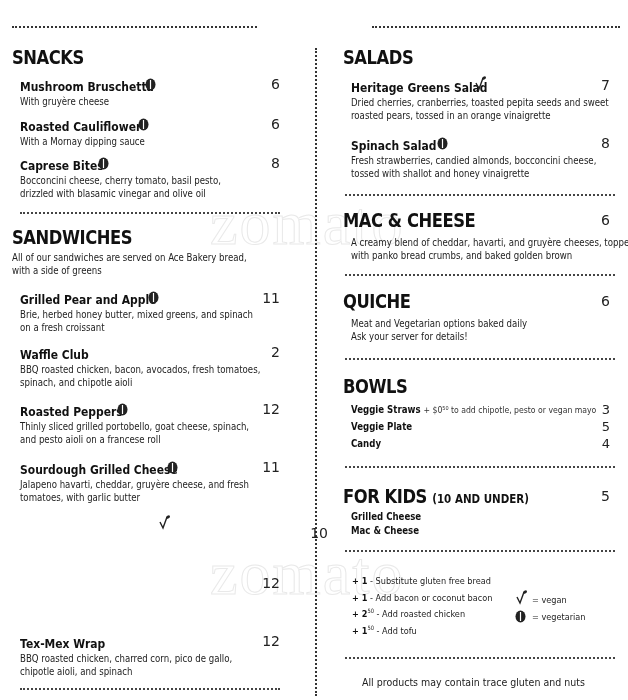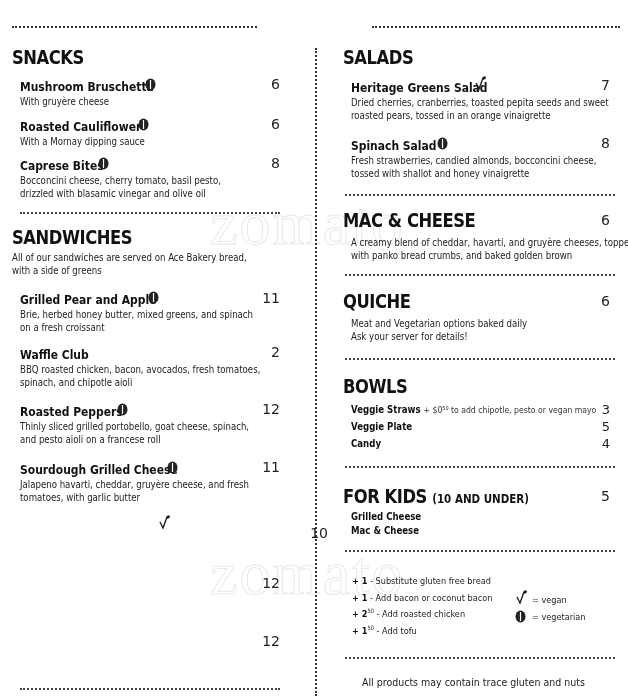--- a/index.html
+++ b/index.html
@@ -176,20 +176,25 @@
   <div class="item-price" style="left:256px; top:459px;">11</div>
 
   <svg class="diet-icon" style="left:158px; top:514px;" width="13" height="16" viewBox="0 0 13 16">
       <path d="M2 8 L5 14 L9 3" fill="none" stroke="#222" stroke-width="1.4"></path>
       <ellipse cx="10" cy="3" rx="2.2" ry="1.4" fill="#222" transform="rotate(-30 10 3)"></ellipse>
     </svg>
   <div class="item-price" style="left:256px; top:525px;margin-left:48px;">10</div>
 
   <div class="item-price" style="left:256px; top:575px;">12</div>
 
+  <div class="item" style="left:20px; top:634px;">
+    <span class="item-name">Tex-Mex Wrap</span>
+    <div class="item-desc">BBQ roasted chicken, charred corn, pico de gallo,</div>
+    <div class="item-desc">chipotle aioli, and spinach</div>
+  </div>
   <div class="item-price" style="left:256px; top:633px;">12</div>
 
   <div class="hdots" style="left:20px; top:688px; width:260px;"></div>
 
   <div class="sec-title" style="left:343px; top:46px;">SALADS</div>
 
   <div class="item" style="left:351px; top:78px;">
     <span class="item-name">Heritage Greens Salad</span>
     <div class="item-desc">Dried cherries, cranberries, toasted pepita seeds and sweet</div>
     <div class="item-desc">roasted pears, tossed in an orange vinaigrette</div>

